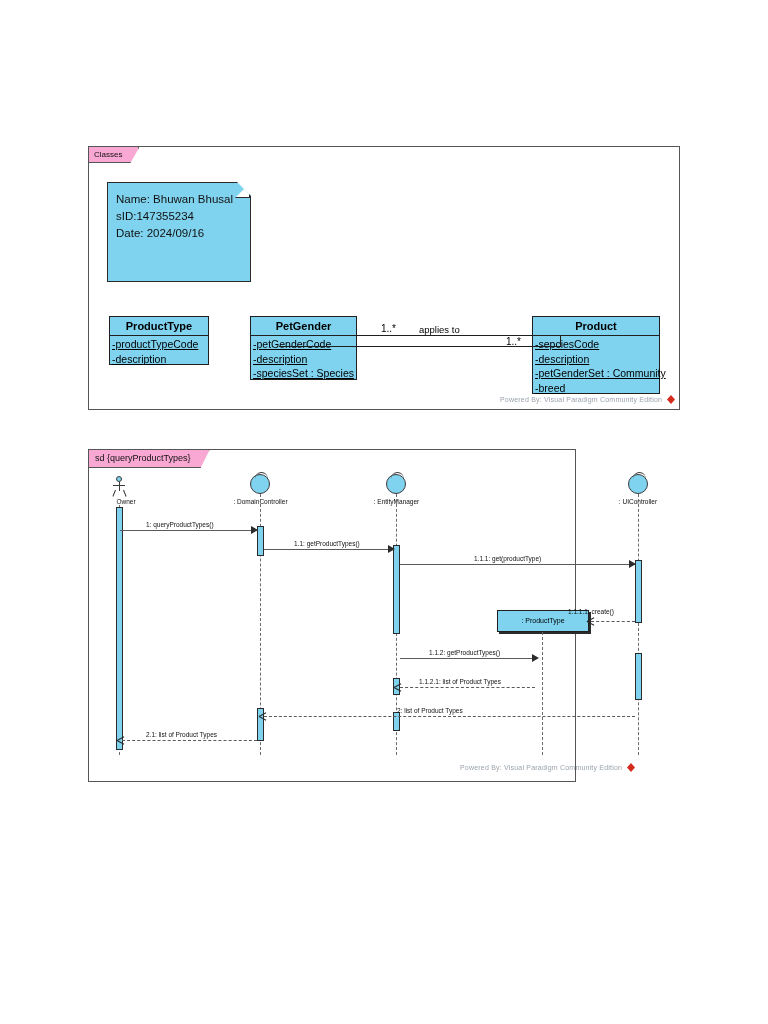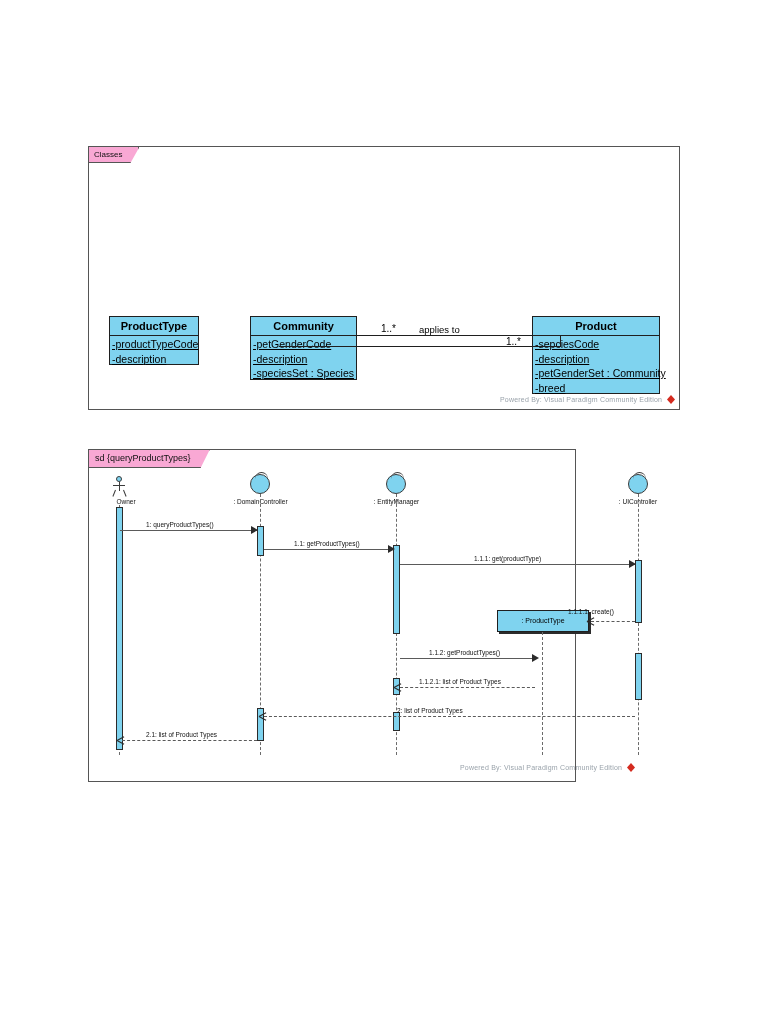--- a/index.html
+++ b/index.html
@@ -237,31 +237,37 @@
     white-space: nowrap;
     box-shadow: 2px 2px 0 0 #2b2b2b;
   }
 </style>
 </head>
 <body>
 
 <div class="frame" id="class-frame">
   <div class="frame-tab">Classes</div>
 
-
-  <div class="umlclass" style="left:20px; top:169px; width:90px; height:49px;">
+  <div class="note" style="left:18px; top:35px; width:144px; height:100px;">
+    <div class="fold"></div>
+    <div class="note-line">Name: Bhuwan Bhusal</div>
+    <div class="note-line">sID:147355234</div>
+    <div class="note-line">Date: 2024/09/16</div>
+  </div>
+
+  <div class="umlclass" style="left:20px; top:169px; width:100px; height:49px;">
     <div class="cls-name">ProductType</div>
     <div class="cls-attrs">
       <div class="attr">-productTypeCode</div>
       <div class="attr">-description</div>
     </div>
   </div>
 
   <div class="umlclass" style="left:161px; top:169px; width:107px; height:64px;">
-    <div class="cls-name">Community</div>
+    <div class="cls-name">PetGender</div>
     <div class="cls-attrs">
       <div class="attr">-petGenderCode</div>
       <div class="attr">-description</div>
       <div class="attr">-speciesSet : Species</div>
     </div>
   </div>
 
   <div class="umlclass" style="left:443px; top:169px; width:128px; height:78px;">
     <div class="cls-name">Product</div>
     <div class="cls-attrs">

